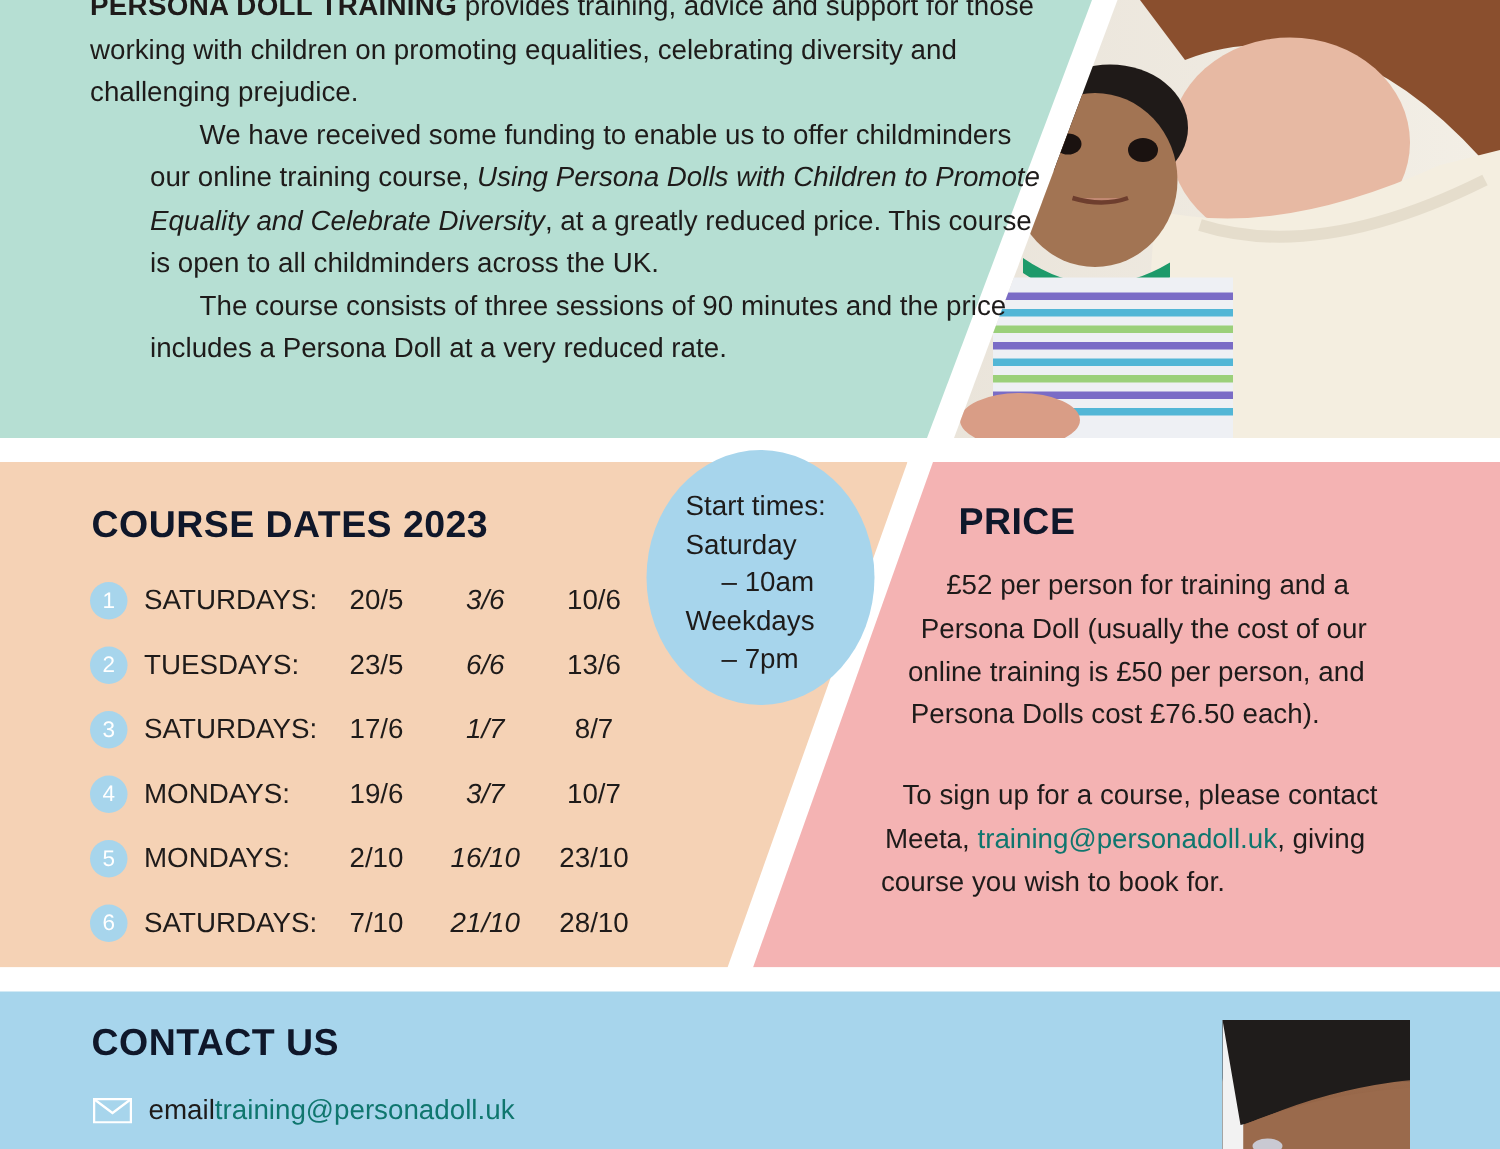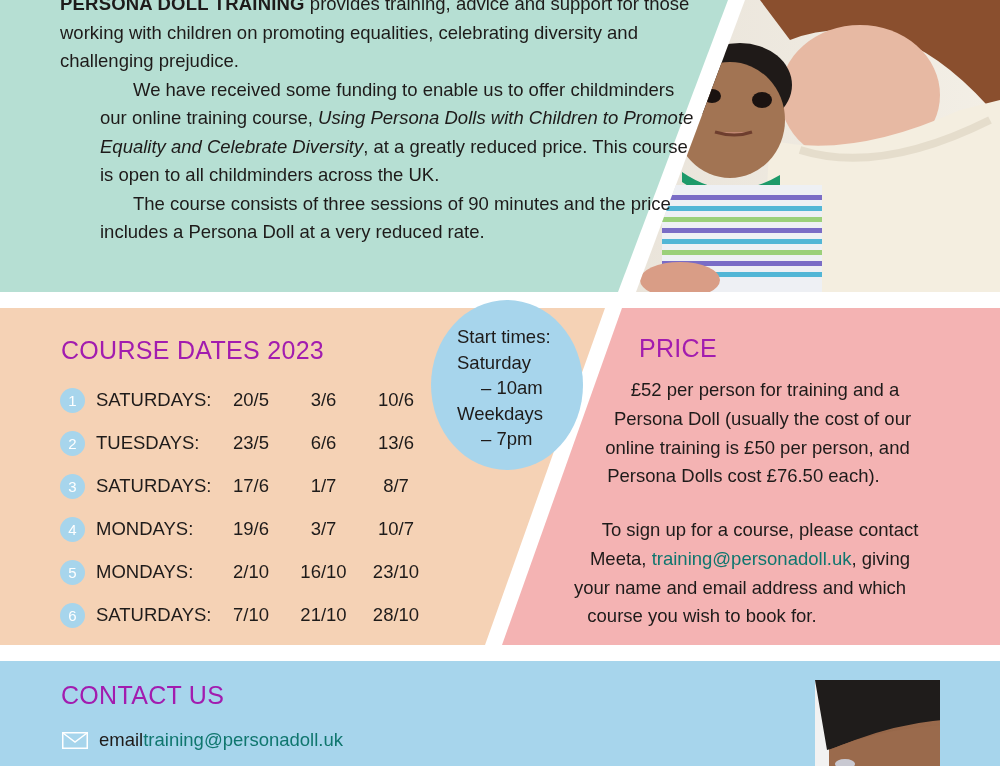--- a/index.html
+++ b/index.html
@@ -16,30 +16,30 @@
   .intro { left:60px; top:-10px; width:640px; font-size:18.5px; line-height:28.5px; }
   .intro p { margin:0; }
   .intro .indent { text-indent:33px;margin-left:40px; }
   .intro b { font-weight:700; letter-spacing:0.2px; }
 
   
   .peach-bg { left:0; top:308px; width:1000px; height:337px; background:#f5d2b5;
               clip-path: polygon(0 0, 605px 0, 485px 337px, 0 337px); }
   .pink-bg { left:0; top:308px; width:1000px; height:337px; background:#f4b3b3;
              clip-path: polygon(622px 0, 1000px 0, 1000px 337px, 502px 337px); }
-  .section-title { font-size:25px; font-weight:400; color:#a21caf; letter-spacing:0.3px; }
+  .section-title { font-size:25px; font-weight:700; color:#0f172a; letter-spacing:0.3px; }
   .dates-title { left:61px; top:336px; }
   .dates { left:60px; top:385px; font-size:18.5px; }
   .date-row { position:absolute; left:0; height:30px; display:flex; align-items:center; white-space:nowrap; }
   .num { width:25px; height:25px; border-radius:50%; background:#a7d5ec; color:#ffffff; font-size:15px;
          display:flex; align-items:center; justify-content:center; margin-right:11px; flex:none; }
   .day { width:120px; }
   .d { text-align:center; }
   .d1 { width:70px; text-align:center; }
-  .d2 { width:75px; }
+  .d2 { width:75px;font-style:italic; }
   .d3 { width:70px; }
 
   .start-bubble { left:431px; top:300px; width:152px; height:170px; border-radius:50%; background:#a7d5ec; }
   .start-text { left:457px; top:324px; font-size:18.5px; line-height:25.5px; }
   .start-text div { white-space:nowrap; }
 
   .price-title { left:639px; top:334px; }
   .price-text { left:560px; top:376px; width:400px; font-size:18.5px; line-height:28.8px; text-align:center; }
   .signup-text { left:530px; top:516px; width:400px; font-size:18.5px; line-height:28.8px; text-align:center; }
   .email-inline { color:#0f766e; text-decoration:none; }
@@ -159,21 +159,20 @@
 <div class="abs section-title price-title">PRICE</div>
 <div class="abs price-text">
   <div style="padding-left:10px">£52 per person for training and a</div>
   <div style="padding-left:5px">Persona Doll (usually the cost of our</div>
   <div style="padding-right:5px">online training is £50 per person, and</div>
   <div style="padding-right:33px">Persona Dolls cost £76.50 each).</div>
 </div>
 <div class="abs signup-text">
   <div style="padding-left:60px">To sign up for a course, please contact</div>
   <div style="padding-left:40px"><span>Meeta, </span><a class="email-inline">training@personadoll.uk</a><span>, giving</span></div>
-  <div style="padding-left:20px">your name and email address and which</div>
   <div style="padding-right:56px">course you wish to book for.</div>
 </div>
 
 <div class="abs blue-bg"></div>
 <div class="abs section-title contact-title">CONTACT US</div>
 <div class="abs contact-row">
   <svg class="mail-icon" viewBox="0 0 26 17">
     <rect x="0.75" y="0.75" width="24.5" height="15.5" fill="none" stroke="#ffffff" stroke-width="1.5"></rect>
     <path d="M1 1 L13 10 L25 1" fill="none" stroke="#ffffff" stroke-width="1.5"></path>
   </svg>

